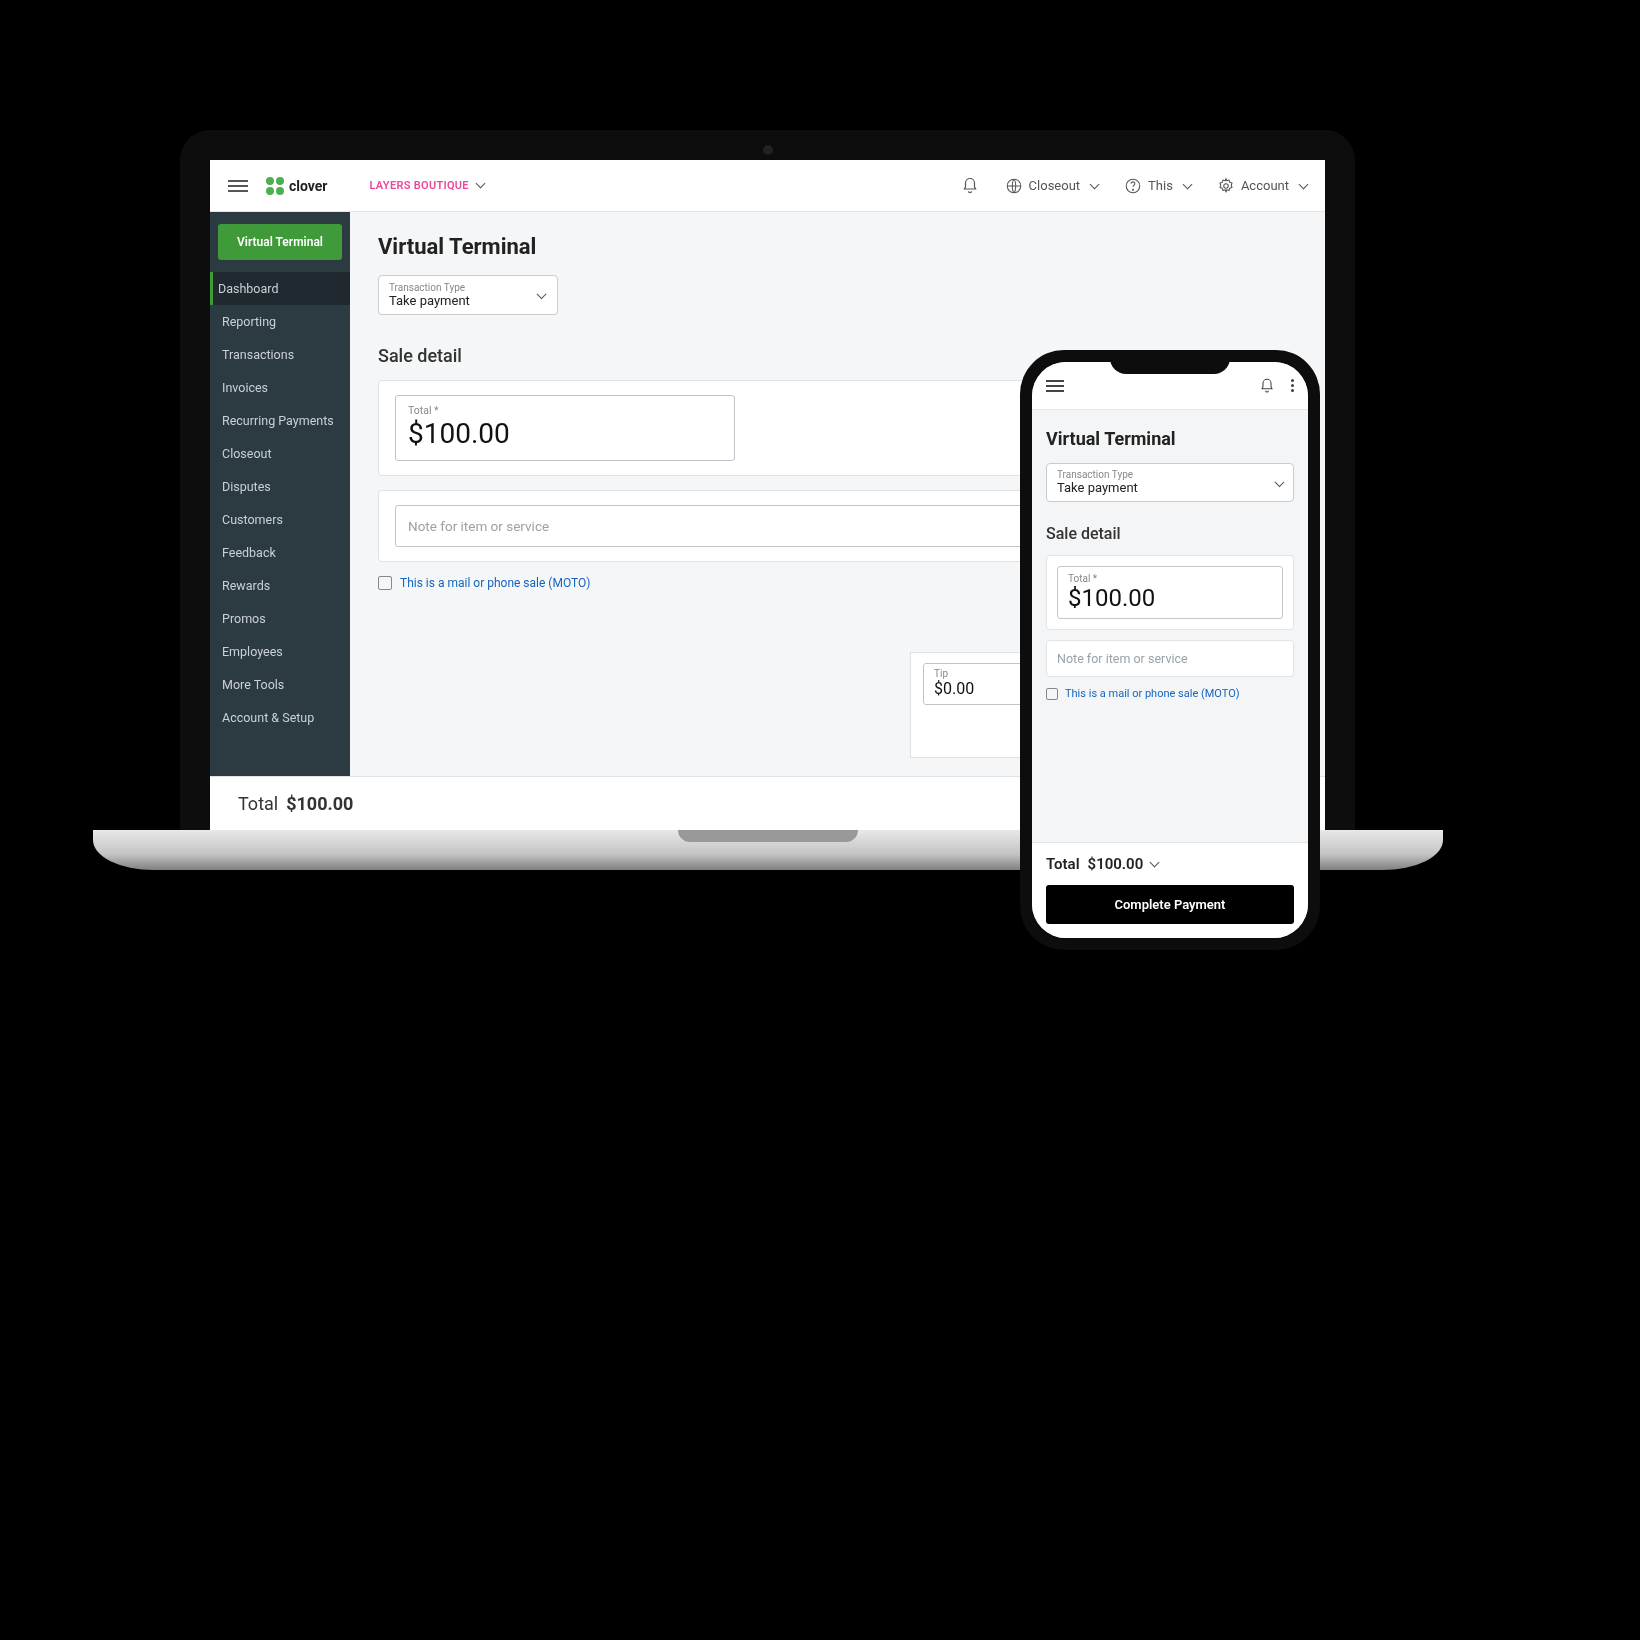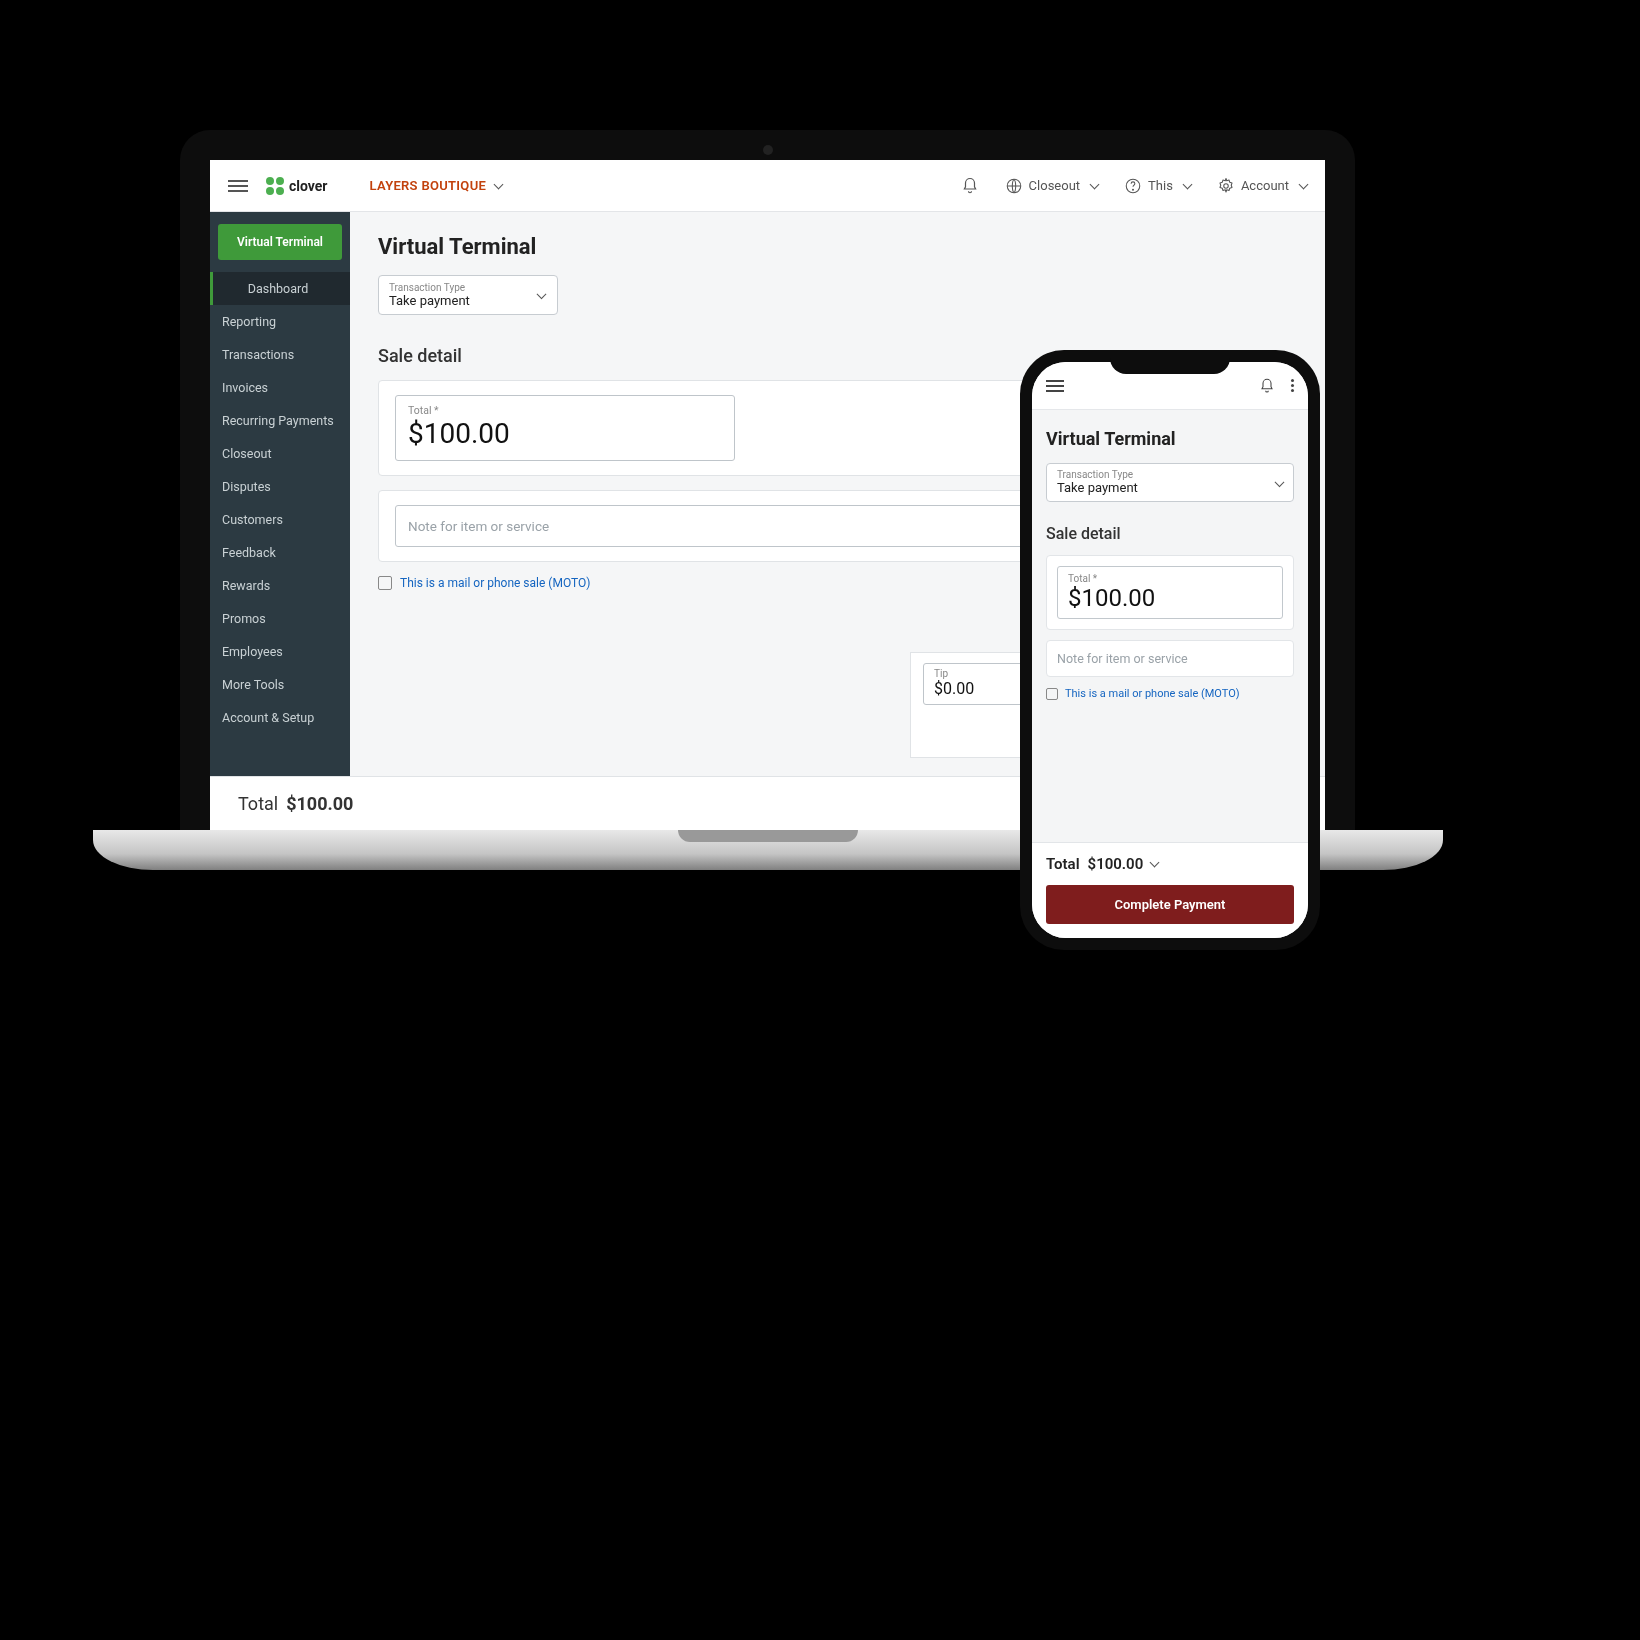--- a/index.html
+++ b/index.html
@@ -56,31 +56,31 @@
     display:flex; align-items:center; padding:0 18px; gap:18px;
     font-size:14px; color:#555; white-space:nowrap;
   }
   .hamburger { width:20px; display:flex; flex-direction:column; gap:3px; cursor:pointer;}
   .hamburger span{height:2px;background:#555;}
   .brand { display:flex; align-items:center; gap:5px; font-weight:700; color:#222;}
   .brand-icon { position:relative; width:18px; height:18px; }
   .brand-icon::before,.brand-icon::after{content:"";position:absolute;width:8px;height:8px;border-radius:50%;}
   .brand-icon::before{top:0;left:0;background:#4caf50;box-shadow:10px 0 0 #4caf50;}
   .brand-icon::after{top:10px;left:0;background:#4caf50;box-shadow:10px 0 0 #4caf50;}
-  .store { font-size:13px; font-weight:600; letter-spacing:.3px; color:#c2410c; cursor:pointer;padding-left:24px;}
+  .store { font-size:11px; font-weight:600; letter-spacing:.3px; color:#ec4899; cursor:pointer;padding-left:24px;}
   .chev{display:inline-block;border:solid #555;border-width:0 1.5px 1.5px 0;padding:3px;transform:rotate(45deg);margin:0 0 2px 5px;}
   .topbar-right{margin-left:auto;display:flex;align-items:center;gap:26px;font-size:13px;color:#555;}
   .tb-item{display:flex;align-items:center;gap:6px;cursor:pointer;}
   .ico{width:18px;height:18px;display:inline-block;}
 
   .body{flex:1;display:flex;min-height:0;}
   .sidebar{width:140px;background:#2c3a42;color:#c9d1d4;font-size:12.5px;display:flex;flex-direction:column;}
   .vt-btn{margin:12px 8px;background:#3f9a3a;color:#fff;border-radius:3px;padding:11px 4px;text-align:center;font-size:12px;font-weight:600;cursor:pointer;}
   .side-item{padding:9px 12px;cursor:pointer;}
-  .side-item.active{background:#20292f;border-left:3px solid #3f9a3a;padding-left:5px;text-align:center;}
+  .side-item.active{background:#20292f;border-left:3px solid #3f9a3a;padding-left:5px;}
   .side-item.heavy{font-weight:400;}
 
   .main{flex:1;background:#f5f6f7;padding:22px 28px;overflow:hidden;position:relative;}
   .page-title{font-size:22px;font-weight:700;color:#222;margin-bottom:16px;}
   .sel-wrap{position:relative;background:#fff;border:1px solid #c7ccd1;border-radius:4px;padding:6px 34px 6px 10px;display:inline-block;min-width:180px;cursor:pointer;}
   .sel-label{font-size:10px;color:#888;}
   .sel-value{font-size:13px;color:#222;}
   .sel-chev{position:absolute;right:12px;top:50%;transform:translateY(-60%) rotate(45deg);border:solid #555;border-width:0 1.5px 1.5px 0;padding:3px;}
 
   .section-title{font-size:18px;font-weight:500;color:#333;margin:30px 0 14px;}
@@ -126,21 +126,21 @@
   .ph-sel .chv{position:absolute;right:10px;top:50%;transform:translateY(-60%) rotate(45deg);border:solid #555;border-width:0 1.5px 1.5px 0;padding:3px;}
   .ph-sect{font-size:16px;color:#333;font-weight:500;margin-bottom:12px;}
   .ph-card{background:#fff;border:1px solid #e2e5e8;border-radius:4px;padding:10px;margin-bottom:10px;}
   .ph-field{border:1px solid #c2c8cd;border-radius:3px;padding:6px 10px;}
   .ph-fl{font-size:10px;color:#888;} .ph-fv{font-size:24px;color:#111;}
   .ph-ph{font-size:12.5px;color:#9aa2a8;padding:10px;}
   .ph-moto{display:flex;align-items:center;gap:7px;font-size:11px;color:#1565c0;margin-top:6px;}
   .ph-foot{background:#fff;border-top:1px solid #e2e5e8;padding:12px 14px 14px;}
   .ph-tot{font-size:15px;color:#222;font-weight:600;display:flex;align-items:center;gap:8px;margin-bottom:12px;}
   .ph-tot .c{border:solid #555;border-width:0 1.5px 1.5px 0;padding:3px;transform:rotate(45deg);margin-bottom:3px;}
-  .ph-btn{background:#7f1d1d;color:#fff;text-align:center;padding:12px;border-radius:3px;font-size:13px;font-weight:600;}
+  .ph-btn{background:#000000;color:#fff;text-align:center;padding:12px;border-radius:3px;font-size:13px;font-weight:600;}
 </style>
 </head>
 <body>
 
 <div class="laptop">
   <div class="laptop-screen-frame">
     <div class="laptop-camera"></div>
     <div class="laptop-screen">
 
       <div class="topbar">

